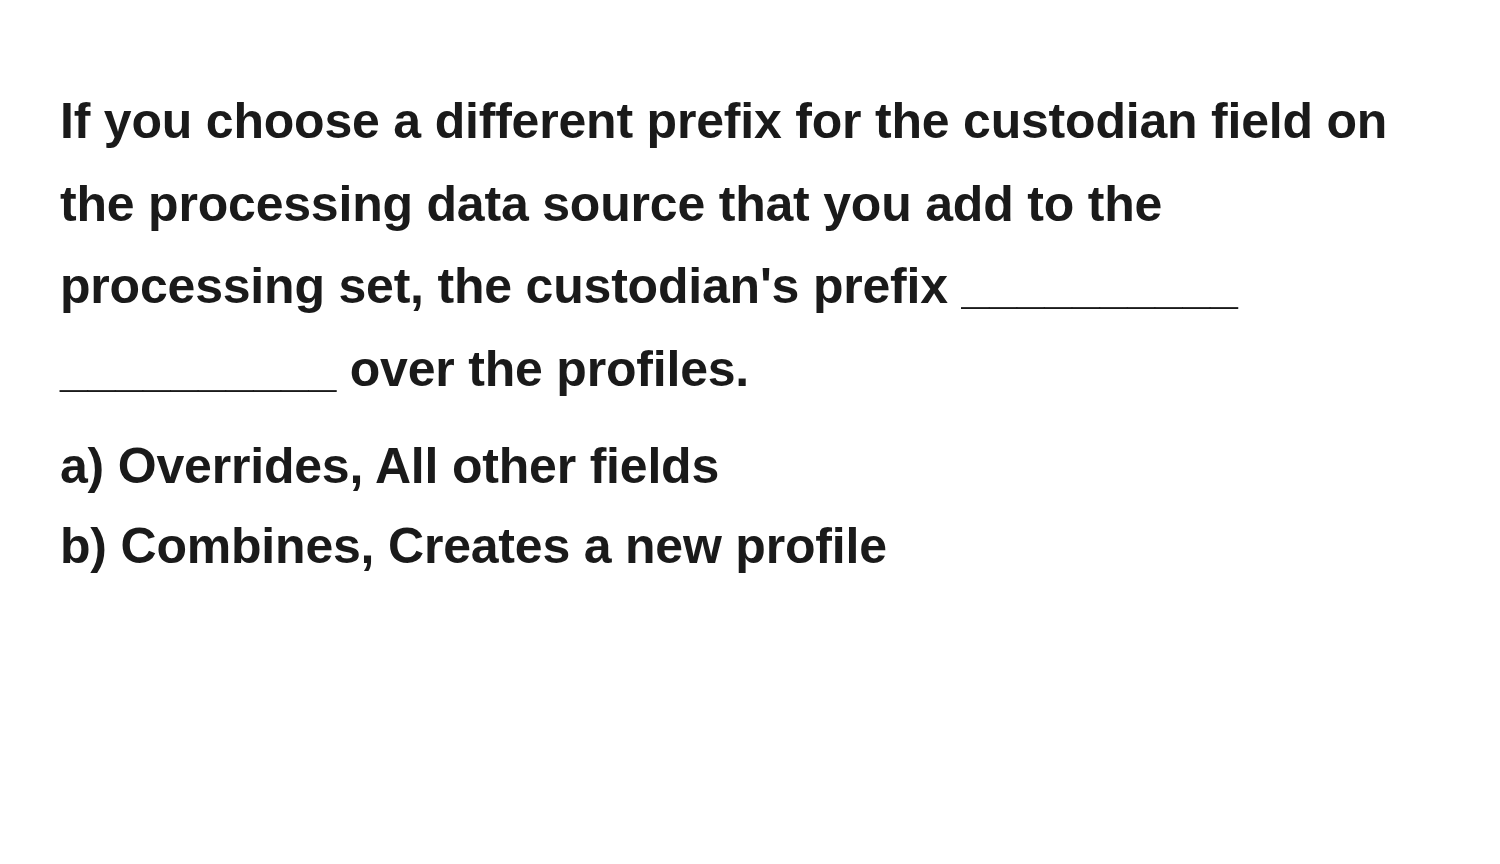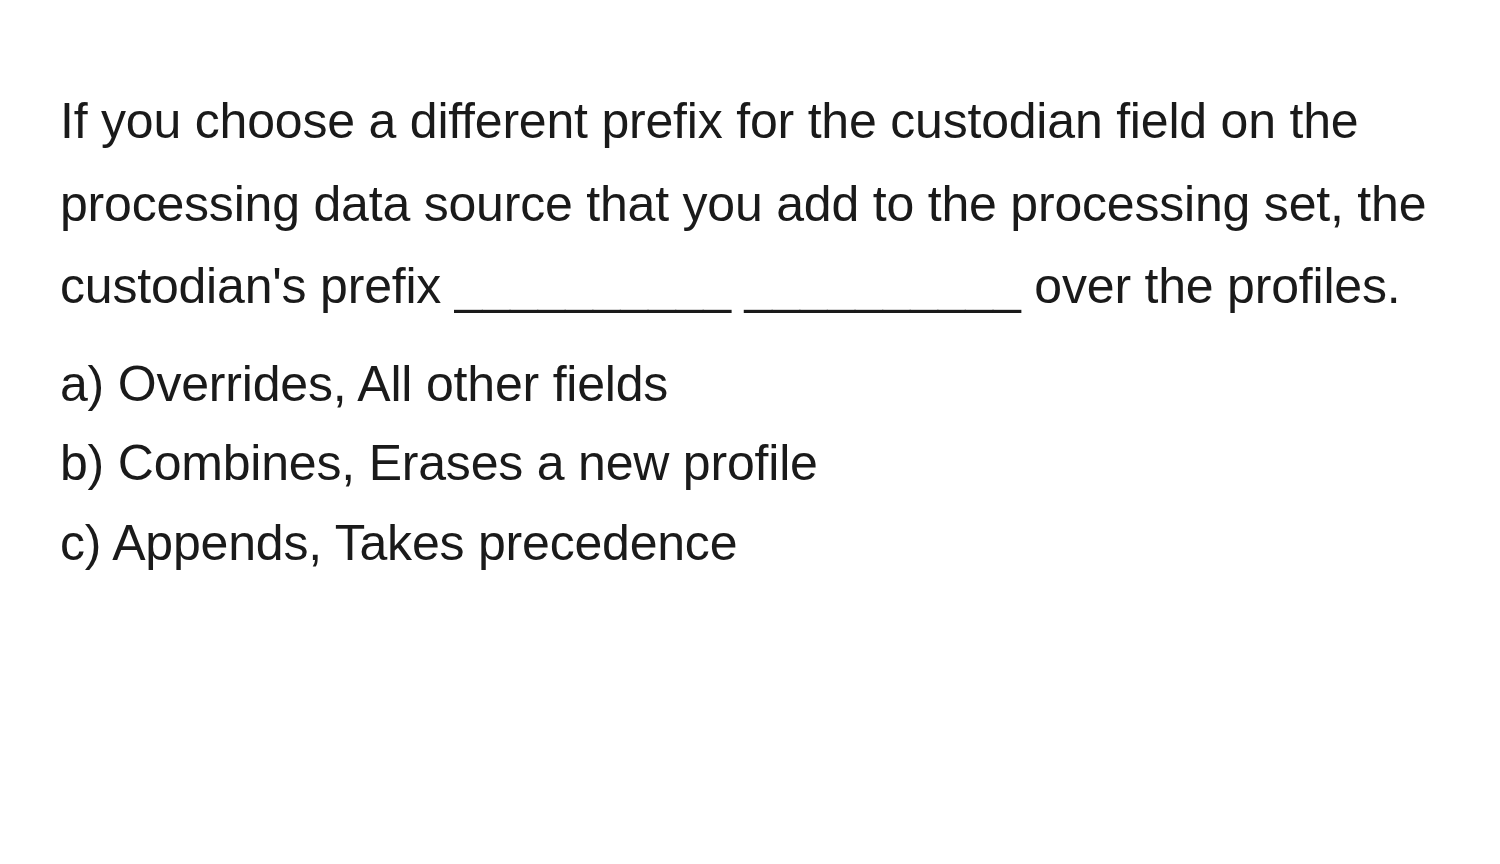--- a/index.html
+++ b/index.html
@@ -13,30 +13,30 @@
     background: #ffffff;
     font-family: -apple-system, BlinkMacSystemFont, "Segoe UI", Helvetica, Arial, sans-serif;
     color: #1a1a1a;
   }
   .page {
     padding: 80px 60px 40px 60px;
   }
   .question-text {
     font-size: 50px;
     line-height: 1.65;
-    font-weight: 400;
+    font-weight: 700;
     letter-spacing: -0.2px;
   }
   .options {
     margin-top: 18px;
   }
   .option {
     font-size: 50px;
     line-height: 1.55;
-    font-weight: 400;
+    font-weight: 700;
     letter-spacing: -0.2px;
     margin-bottom: 2px;
   }
   .option-label {
     display: inline;
   }
   .option-text {
     display: inline;
   }
 </style>
@@ -47,21 +47,16 @@
   <div class="question-text">If you choose a different prefix for the custodian field on the processing data source that you add to the processing set, the custodian's prefix __________ __________ over the profiles.</div>
   <div class="options">
     <div class="option">
       <span class="option-label">a)</span>
       <span> </span>
       <span class="option-text">Overrides, All other fields</span>
     </div>
     <div class="option">
       <span class="option-label">b)</span>
       <span> </span>
-      <span class="option-text">Combines, Erases a new profile</span>
-    </div>
-    <div class="option">
-      <span class="option-label">c)</span>
-      <span> </span>
-      <span class="option-text">Appends, Takes precedence</span>
+      <span class="option-text">Combines, Creates a new profile</span>
     </div>
   </div>
 </div>
 
 </body></html>

